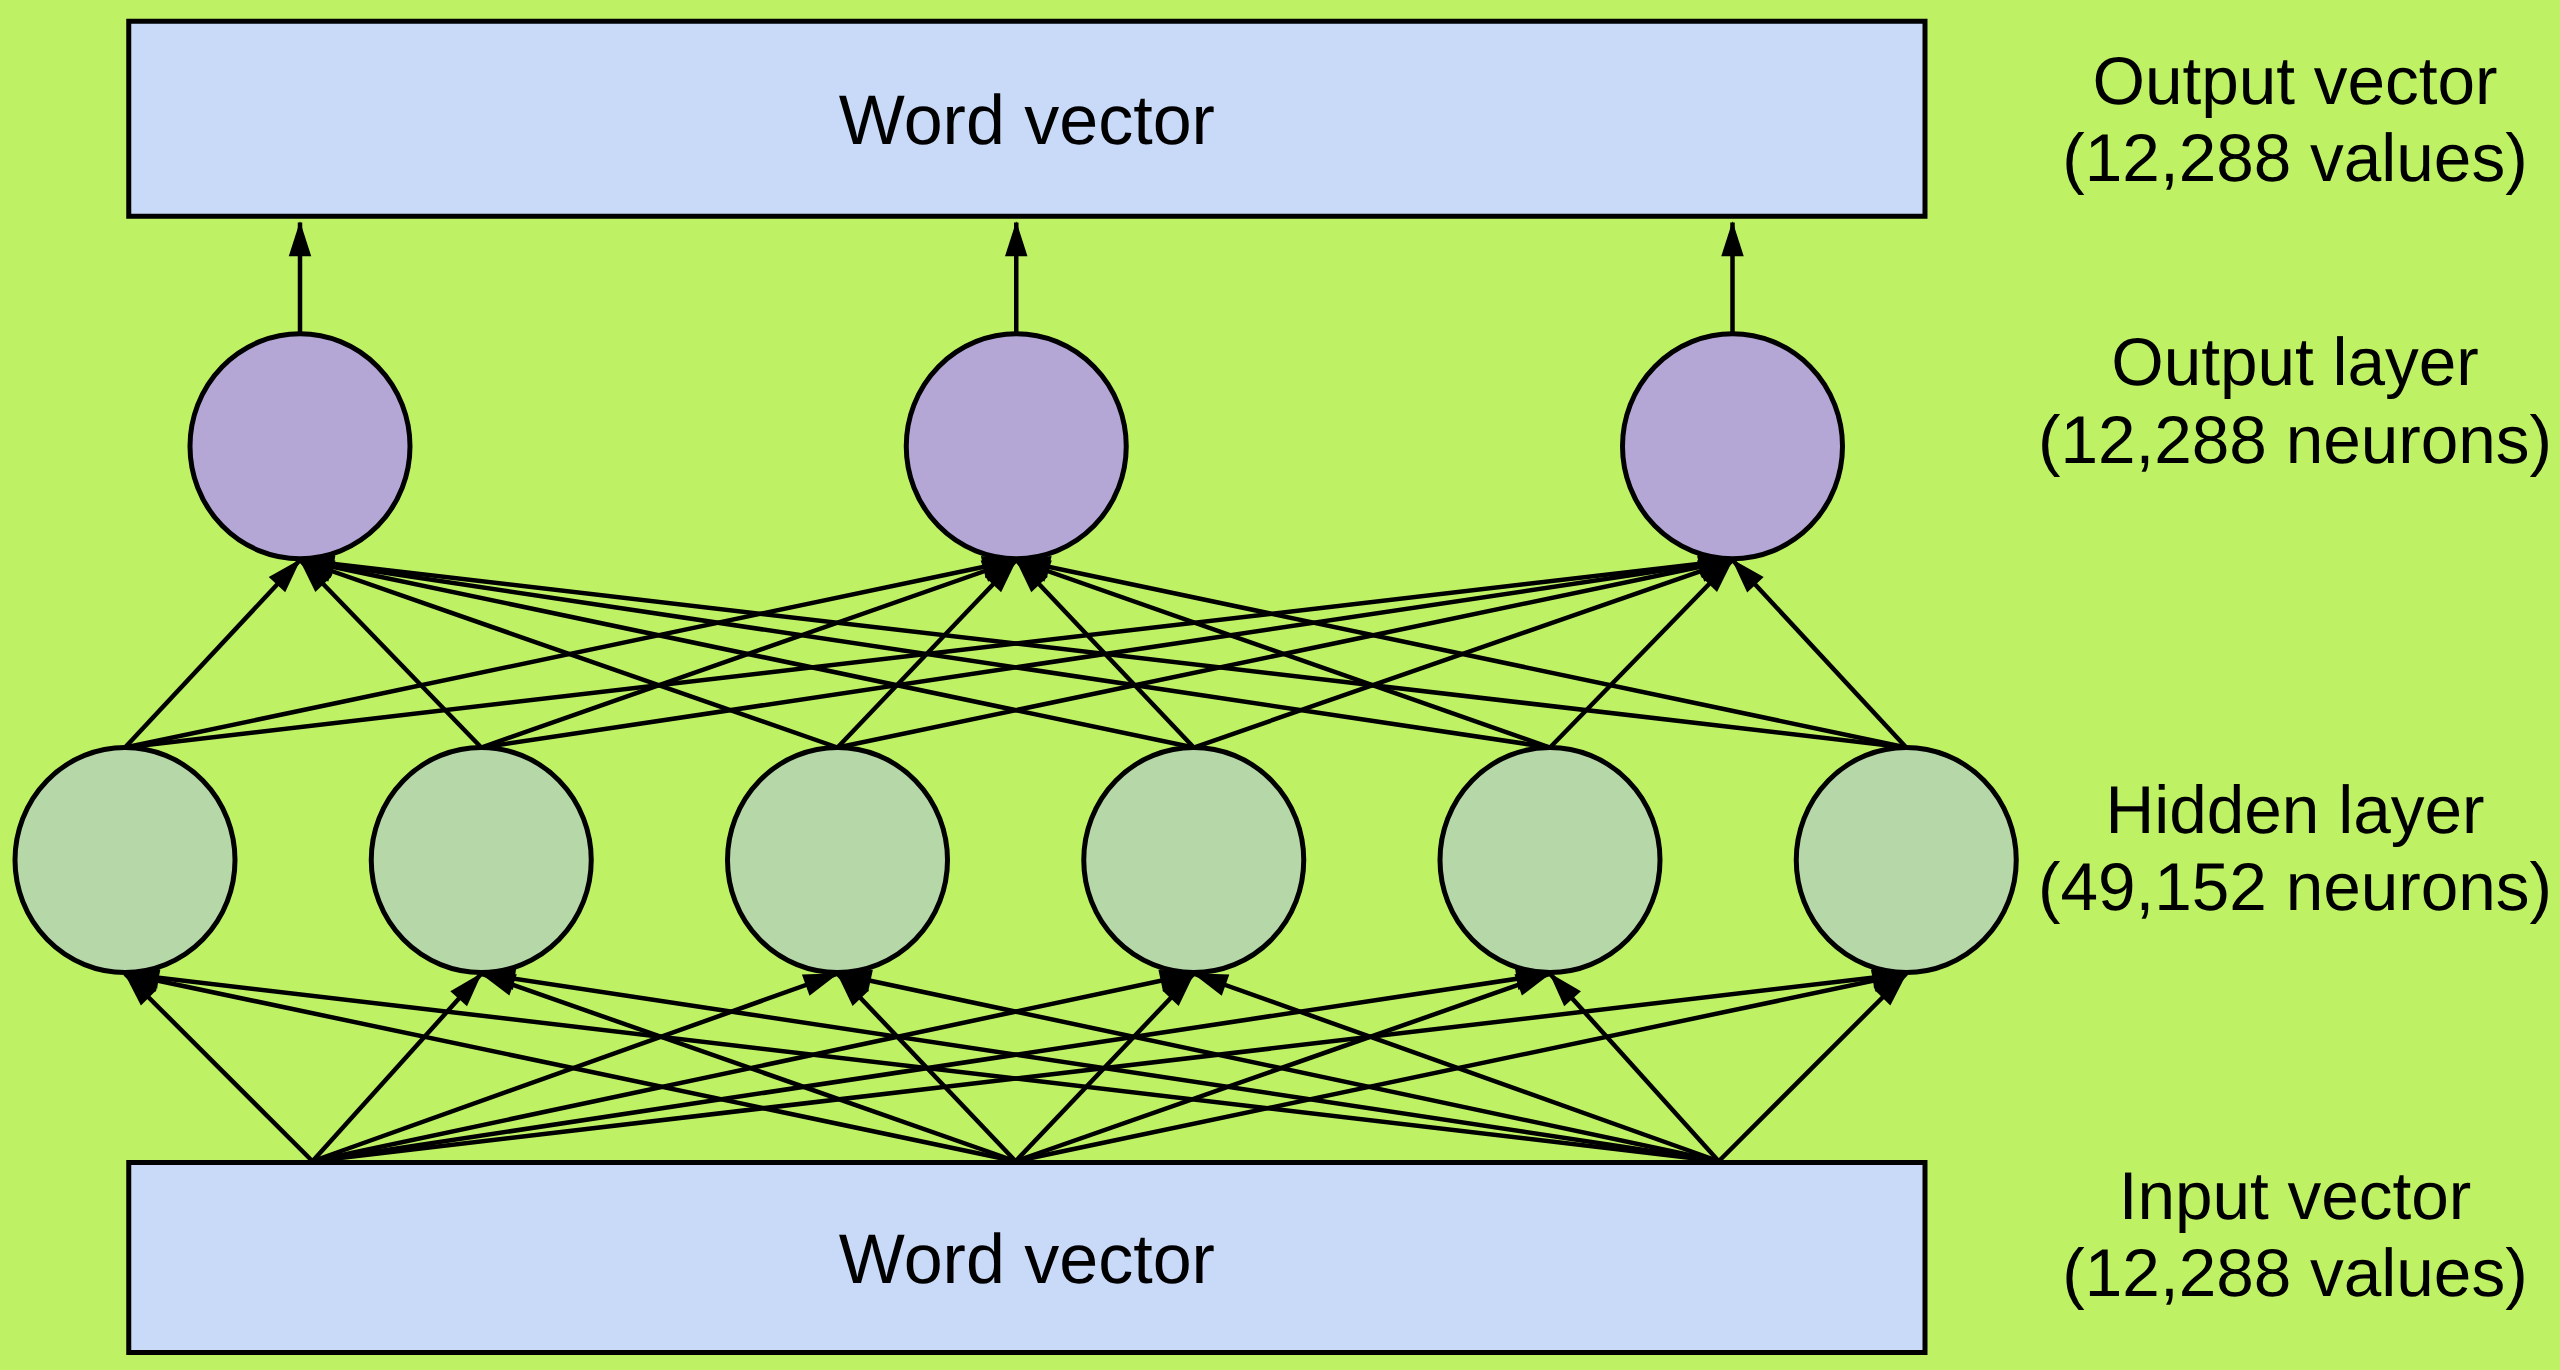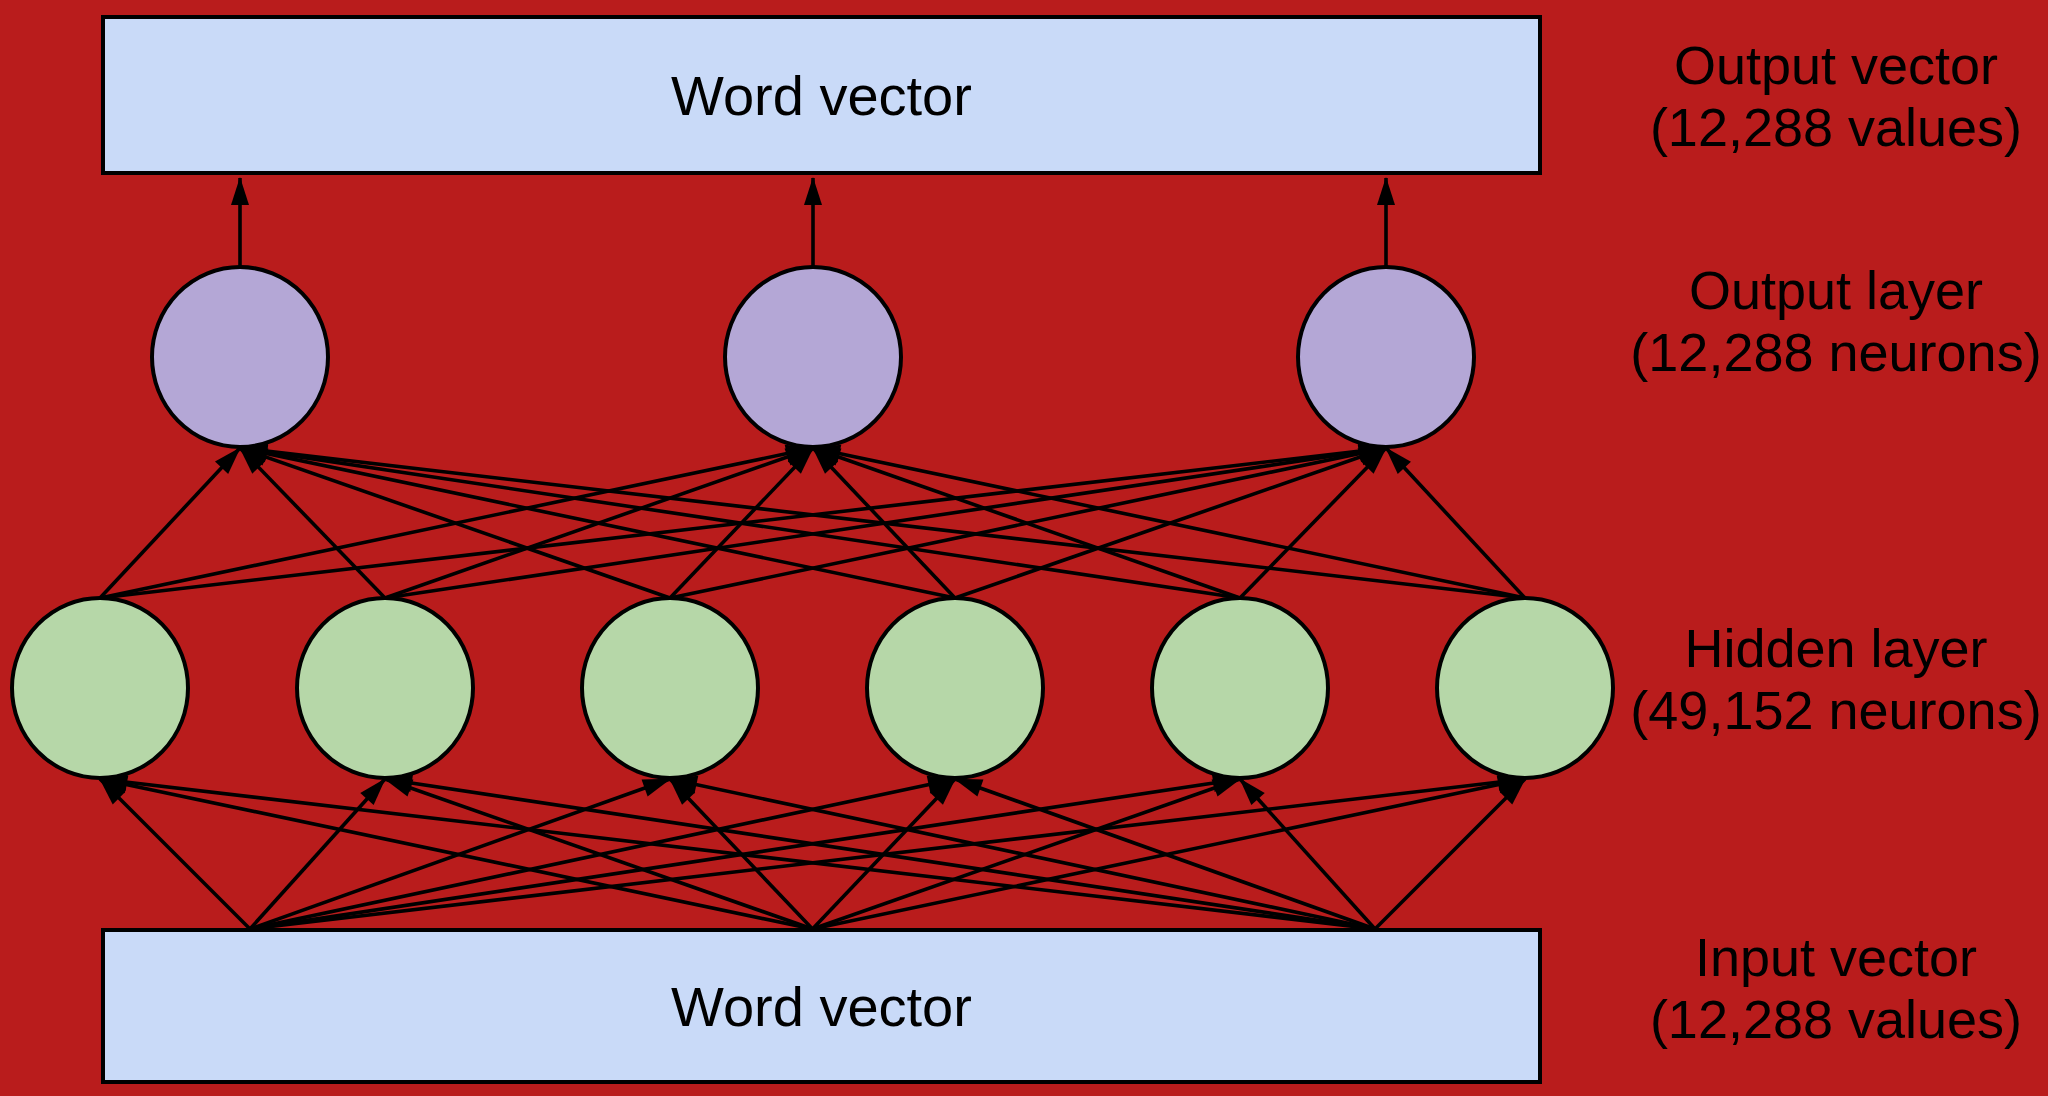--- a/index.html
+++ b/index.html
@@ -1,19 +1,19 @@
 <!DOCTYPE html>
 <html><head>
 <meta charset="utf-8">
 <style>
   html,body{margin:0;padding:0;background:#ffffff;}
   .stage{
     position:relative;
     width:2048px;height:1096px;
-    background:#b91c1c;
+    background:#bef264;
     overflow:hidden;
     font-family:"Liberation Sans", sans-serif;
     color:#000;
   }
   .stage svg{position:absolute;left:0;top:0;}
   .box-label{
     position:absolute;
     display:flex;align-items:center;justify-content:center;
     font-size:56px;
     color:#000;

